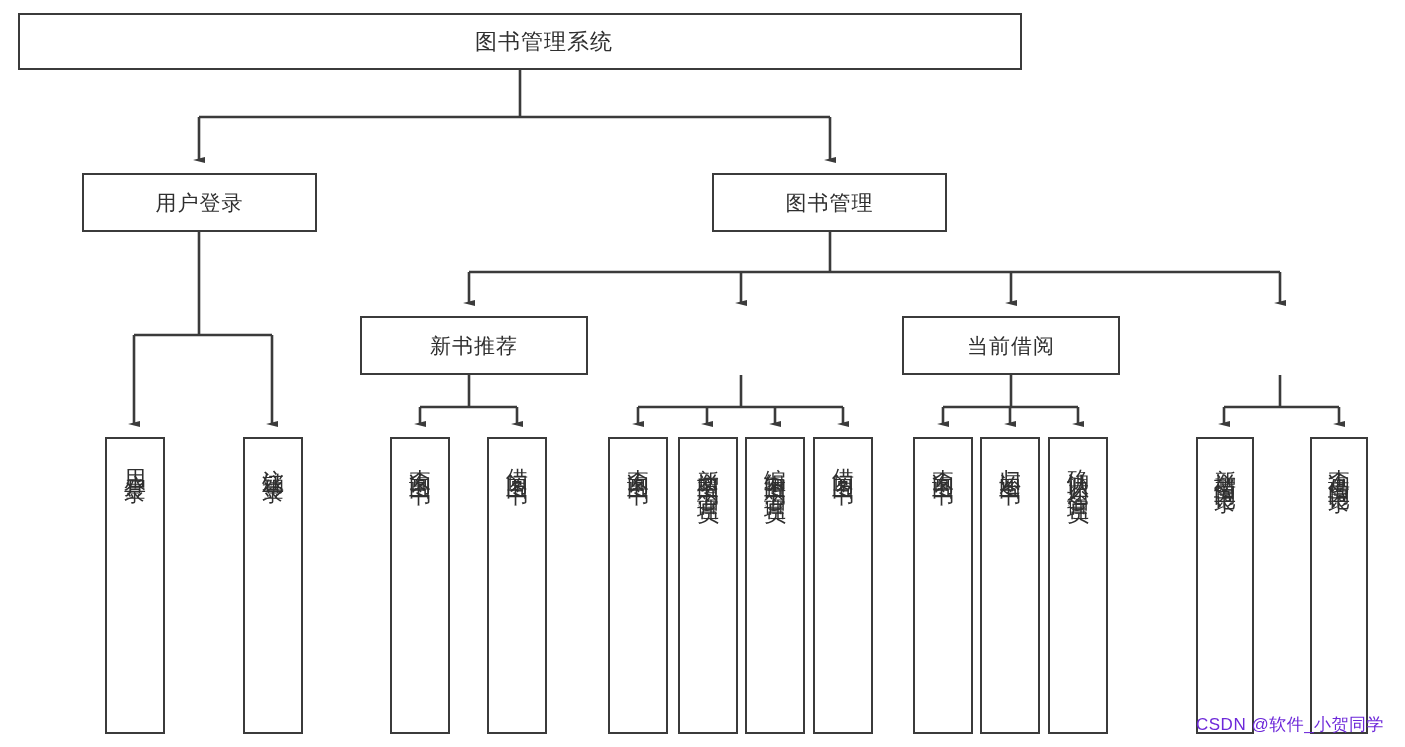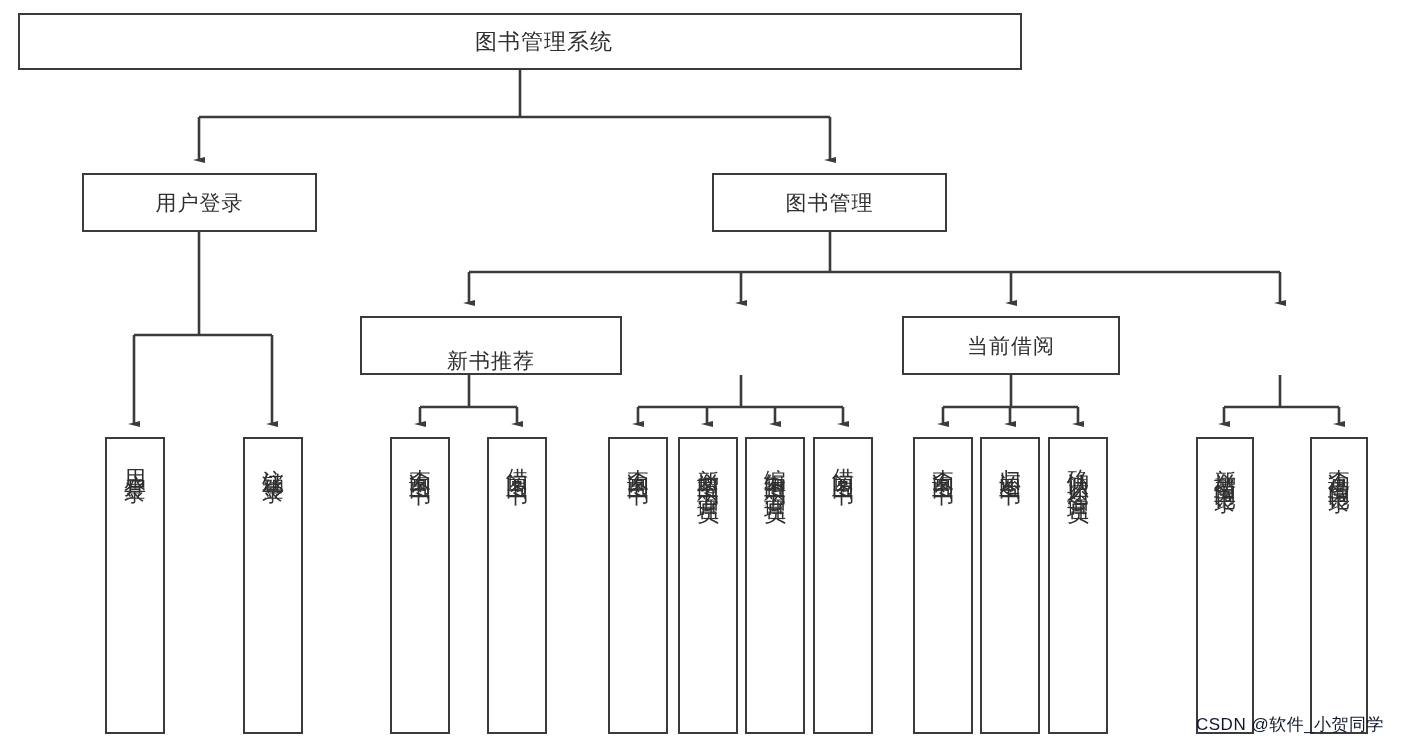--- a/index.html
+++ b/index.html
@@ -55,21 +55,21 @@
     writing-mode: vertical-rl;
     text-orientation: upright;
     font-size: 22px;
     line-height: 26px;
     letter-spacing: 5px;
   }
   .node.root .node-label { font-size: 22px; }
   .watermark {
     position: absolute;
     font-size: 17px;
-    color: #0f172a;
+    color: #6d28d9;
     white-space: nowrap;
     letter-spacing: 0.5px;
     text-align: right;
   }
 </style>
 </head>
 <body>
 
 <div id="diagram-root">
 
@@ -140,21 +140,21 @@
     <span class="node-label">图书管理系统</span>
   </div>
 
   <div class="node horizontal" style="left:82px; top:173px; width:235px; height:59px;">
     <span class="node-label">用户登录</span>
   </div>
   <div class="node horizontal" style="left:712px; top:173px; width:235px; height:59px;">
     <span class="node-label">图书管理</span>
   </div>
 
-  <div class="node horizontal" style="left:360px; top:316px; width:262px; height:59px;align-items:flex-end;">
+  <div class="node horizontal" style="left:360px; top:316px; width:228px; height:59px;">
     <span class="node-label">新书推荐</span>
   </div>
   <div class="node horizontal" style="left:902px; top:316px; width:218px; height:59px;">
     <span class="node-label">当前借阅</span>
   </div>
 
   <div class="node vertical" style="left:105px; top:437px; width:60px; height:297px;">
     <span class="node-label">用户登录</span>
   </div>
   <div class="node vertical" style="left:243px; top:437px; width:60px; height:297px;">

